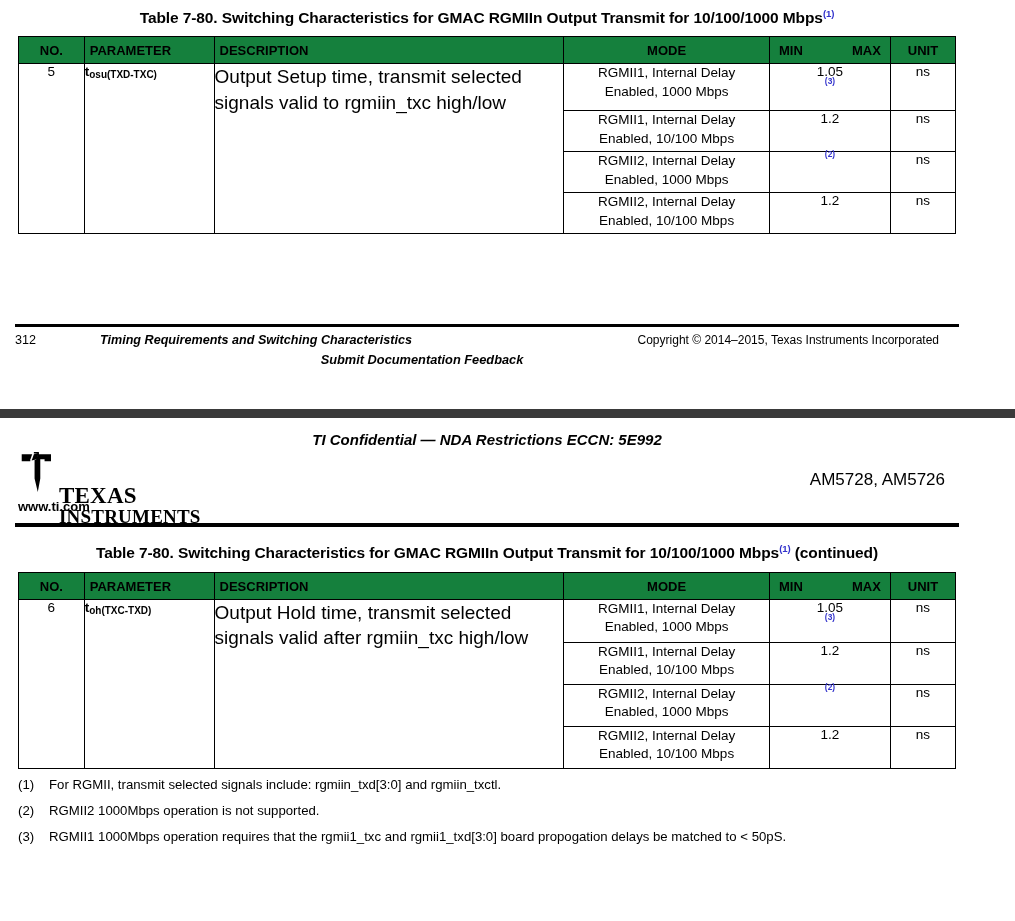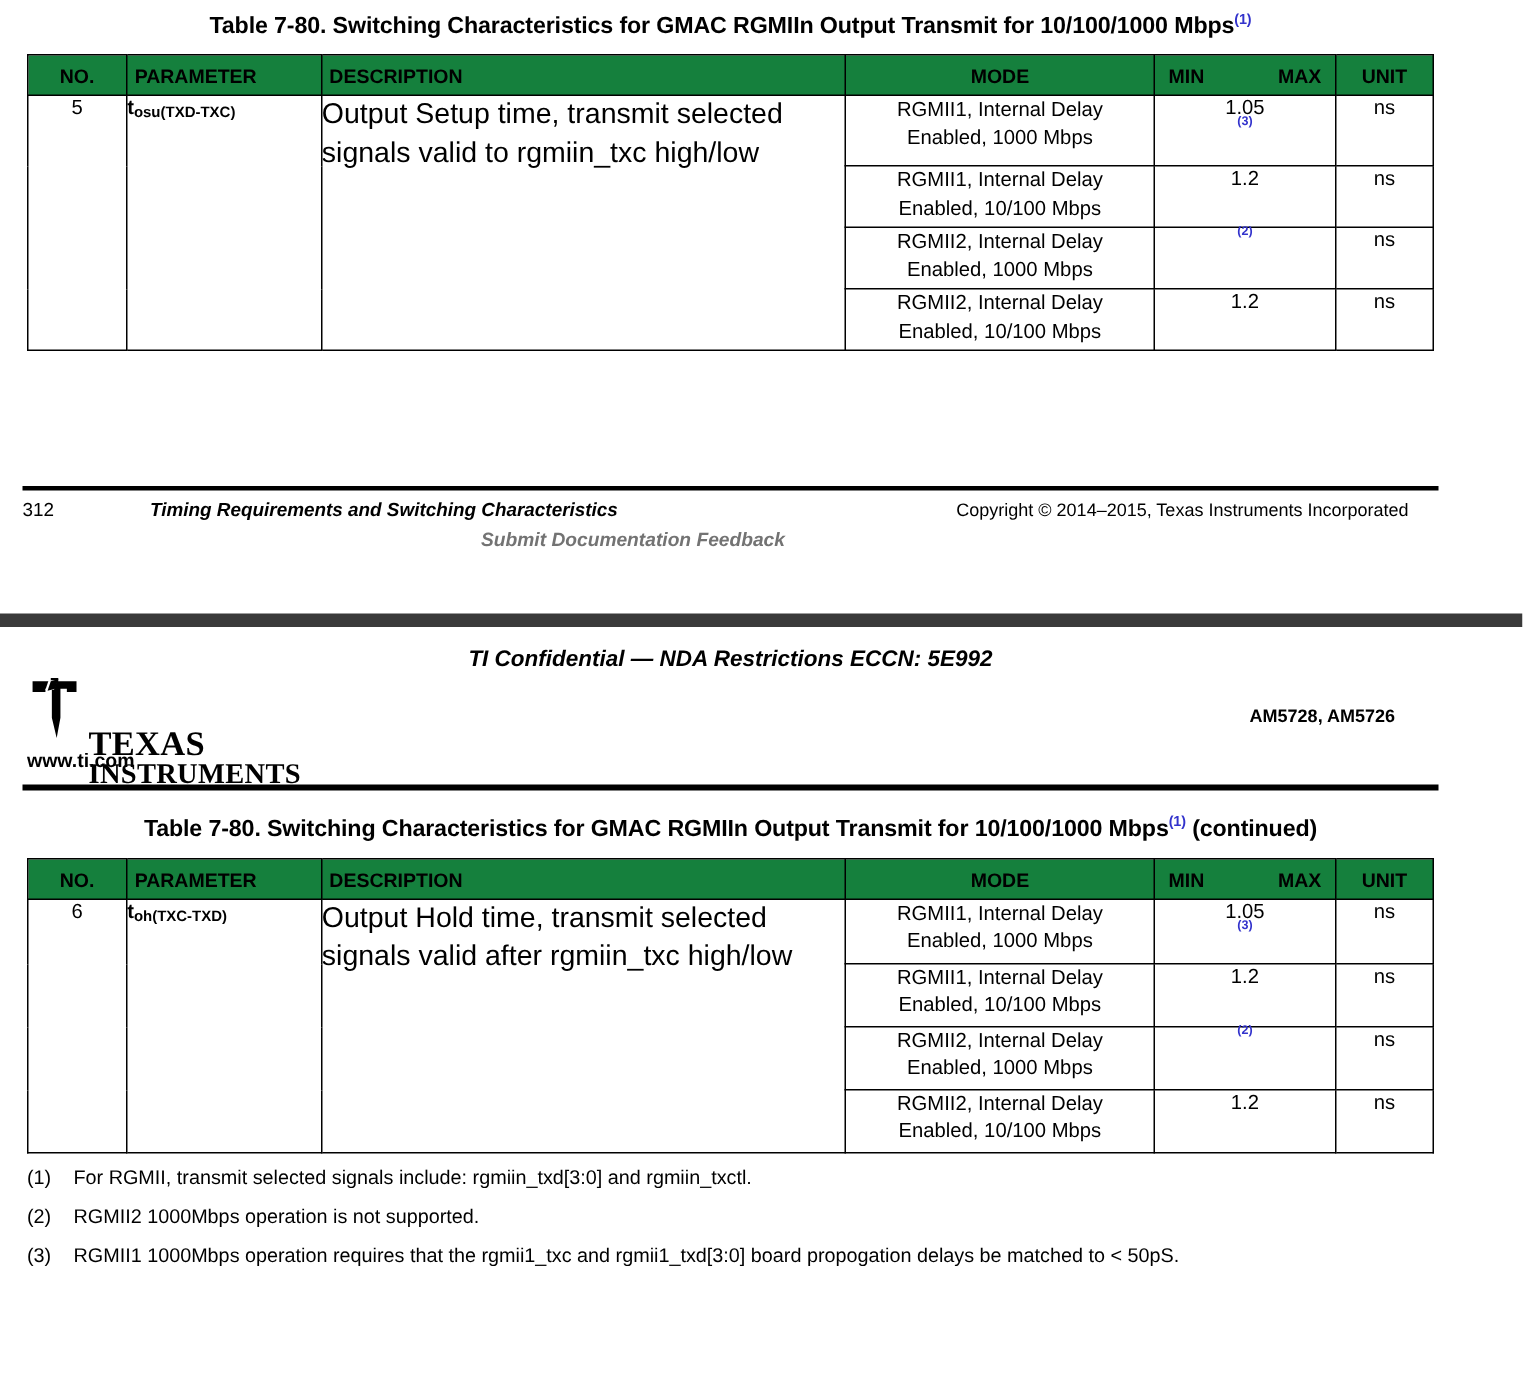--- a/index.html
+++ b/index.html
@@ -147,21 +147,21 @@
     right: 35px;
     top: 6px;
     font-size: 12px;
   }
   .pg-footer .feedback {
     position: absolute;
     left: 0;
     right: 0;
     top: 25px;
     text-align: center;
-    color: #737373;
+    color: #000000;
     font-style: italic;
     font-weight: bold;
     font-size: 12.8px;
     padding-right: 130px;
   }
 
   
   .band {
     height: 9px;
     background: #3a3a3a;
@@ -199,24 +199,24 @@
   .ti-words .l2 { font-size: 19px; letter-spacing: 0.2px; }
   .ti-url {
     position: absolute;
     left: 18px;
     top: 49px;
     font-weight: bold;
     font-size: 13px;
   }
   .hdr-part {
     position: absolute;
-    right: 44px;
+    right: 29px;
     top: 20px;
-    font-weight: bold;
-    font-size: 12px;
+    font-weight: normal;
+    font-size: 17px;
   }
   .hdr-doc {
     position: absolute;
     right: 36px;
     top: 47px;
     font-size: 12.6px;
   }
   .hdr-rule {
     height: 3.6px;
     background: #000;

